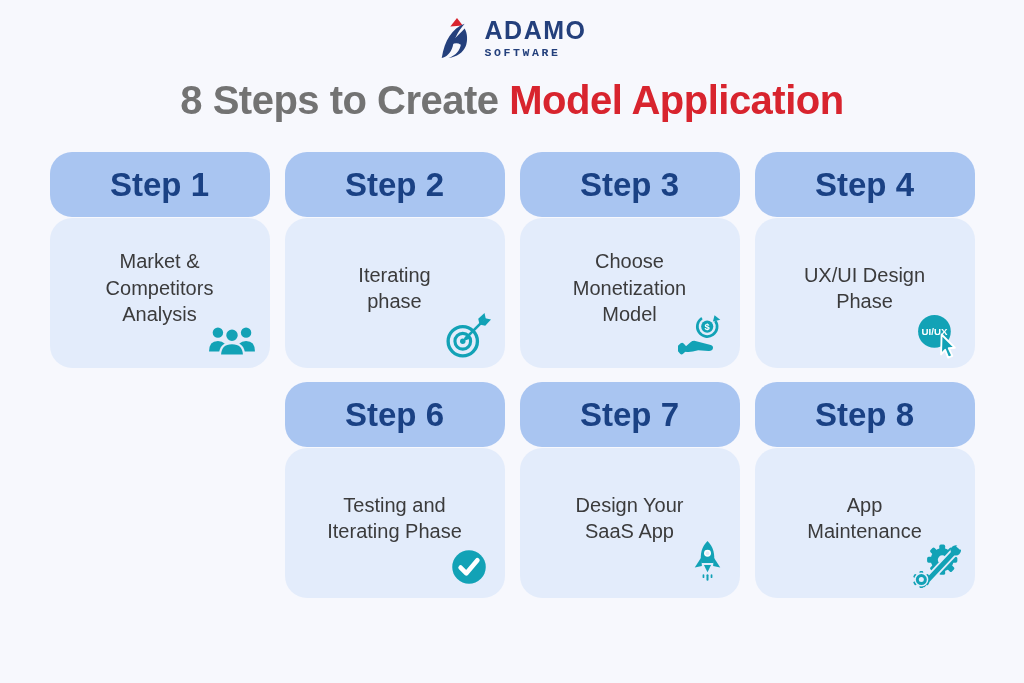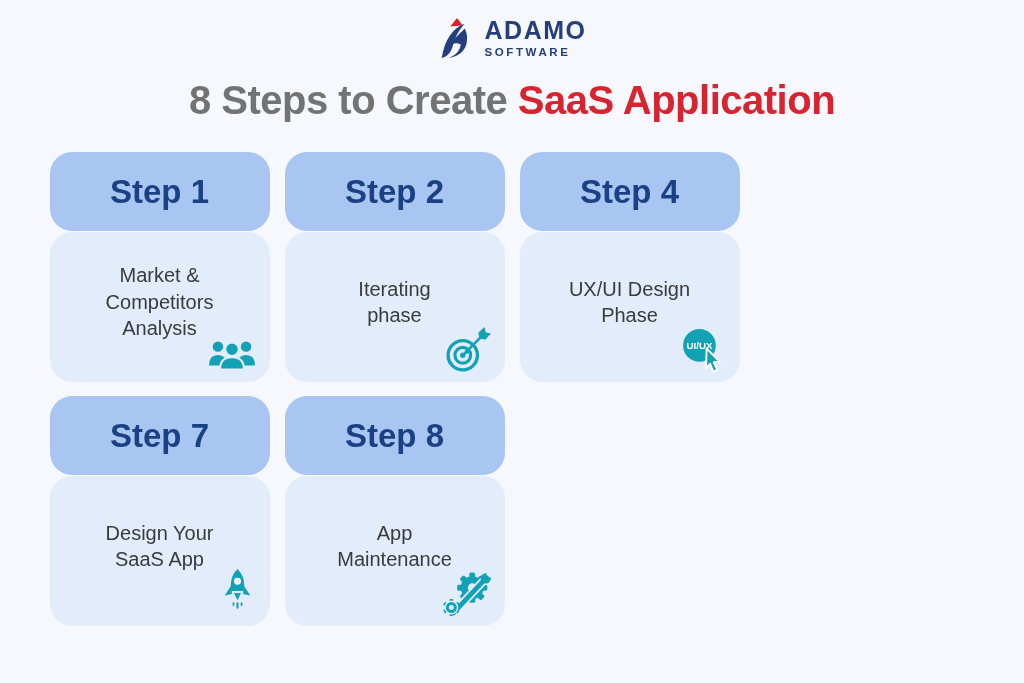--- a/index.html
+++ b/index.html
@@ -14,39 +14,39 @@
     gap:9px;padding-top:15px;height:46px;
   }
   .logo-mark{width:38px;height:42px;flex:0 0 auto;}
   .logo-text{display:flex;flex-direction:column;justify-content:center;}
   .logo-name{
     color:#24407c;font-weight:bold;font-size:25px;line-height:1;
     letter-spacing:1.5px;
   }
   .logo-sub{
     color:#24407c;font-weight:bold;font-size:11.5px;line-height:1;
-    letter-spacing:2.6px;margin-top:4px;
+    letter-spacing:2.6px;margin-top:4px;font-family:Liberation Mono, monospace;
   }
   .title{
     text-align:center;margin-top:17px;
     font-size:40px;font-weight:bold;letter-spacing:-0.5px;
     line-height:1.1;
   }
   .title-navy{color:#737373;}
   .title-red{color:#d8242e;}
   .grid{
     display:grid;
     grid-template-columns:repeat(4,220px);
     gap:14px 15px;
     justify-content:center;
     margin-top:30px;
   }
   .card{display:flex;flex-direction:column;}
   .card-header{
-    height:79px;background:#a9c5f1;border-radius:22px;
+    height:65px;background:#a9c5f1;border-radius:22px;
     display:flex;align-items:center;justify-content:center;
     color:#1a4184;font-weight:bold;font-size:33px;
     flex:0 0 auto;
   }
   .card-body{
     height:150px;background:#e3ecfb;border-radius:22px;
     margin-top:1px;position:relative;
     display:flex;align-items:center;justify-content:center;
   }
   .card-desc{
@@ -67,21 +67,21 @@
     <path d="M3 43 C6 24 14 12 27 7 C19 16 16 24 14.5 31 C12.5 38 8 42 3 43 Z" fill="#24407c"></path>
     <path d="M27 12 C30 17 30.5 25 28 31 C25.5 37 19 42 10 43 C18 40 22 35 23 29 C18 26 13 28 10 33 C12 25 20 20 27 12 Z" fill="#24407c"></path>
   </svg>
   <div class="logo-text">
     <div class="logo-name">ADAMO</div>
     <div class="logo-sub">SOFTWARE</div>
   </div>
 </div>
 
 <div class="title">
-  <span class="title-navy">8 Steps to Create </span><span class="title-red">SaaS Application</span>
+  <span class="title-navy">8 Steps to Create </span><span class="title-red">Model Application</span>
 </div>
 
 <div class="grid">
 
   <div class="card">
     <div class="card-header">Step 1</div>
     <div class="card-body">
       <div class="card-desc">Market &amp;
 Competitors
 Analysis</div>
@@ -112,39 +112,70 @@
           <circle cx="17" cy="27" r="2.6" fill="#12a2b6"></circle>
           <line x1="19" y1="25" x2="36" y2="8" stroke="#12a2b6" stroke-width="2.6"></line>
           <polygon points="17,27 24.5,24.5 21,20" fill="#12a2b6"></polygon>
           <path d="M33 11 l-1.2 -5.5 l6 -5.5 l1.2 5.5 z" fill="#12a2b6"></path>
           <path d="M33 11 l5.5 1.2 l5.5 -6 l-5.5 -1.2 z" fill="#12a2b6"></path>
         </svg>
       </span>
     </div>
   </div>
 
+  <div class="card">
+    <div class="card-header">Step 3</div>
+    <div class="card-body">
+      <div class="card-desc">Choose
+Monetization
+Model</div>
+      <span class="card-icon">
+        <svg width="48" height="46" viewBox="0 0 46 44">
+          <circle cx="28" cy="13" r="9.5" fill="none" stroke="#12a2b6" stroke-width="2.6" stroke-dasharray="45 15" transform="rotate(-35 28 13)"></circle>
+          <polygon points="35,2 40.5,6.5 33.5,8" fill="#12a2b6"></polygon>
+          <circle cx="28" cy="13" r="5.8" fill="#12a2b6"></circle>
+          <text x="28" y="16.2" font-size="9" font-weight="bold" fill="#ffffff" text-anchor="middle" font-family="Liberation Sans, sans-serif">$</text>
+          <path d="M3 36 l9 -8 q2.5 -2 5.5 -1 l13 3.5 q3.5 1 3 3.2 q-0.6 2.8 -4.2 2.6 l-10 -0.6 q-8 2.3 -12 1.3 z" fill="#12a2b6"></path>
+          <rect x="-1" y="30" width="9" height="9" rx="2" transform="rotate(-42 3 34)" fill="#12a2b6"></rect>
+        </svg>
+      </span>
+    </div>
+  </div>
 
   <div class="card">
     <div class="card-header">Step 4</div>
     <div class="card-body">
       <div class="card-desc">UX/UI Design
 Phase</div>
       <span class="card-icon">
         <svg width="47" height="47" viewBox="0 0 46 46">
           <circle cx="20" cy="19" r="16" fill="#12a2b6"></circle>
           <text x="20" y="22.5" font-size="9.5" font-weight="bold" fill="#ffffff" text-anchor="middle" font-family="Liberation Sans, sans-serif">UI/UX</text>
           <polygon points="27,22 40,35 34,35.5 37.5,43 33.5,44.6 30.5,37 26.5,41.5" fill="#12a2b6" stroke="#ffffff" stroke-width="1.8" stroke-linejoin="round"></polygon>
         </svg>
       </span>
     </div>
   </div>
 
   <div class="card">
   </div>
 
+  <div class="card">
+    <div class="card-header">Step 6</div>
+    <div class="card-body">
+      <div class="card-desc">Testing and
+Iterating Phase</div>
+      <span class="card-icon">
+        <svg width="44" height="44" viewBox="0 0 42 42">
+          <circle cx="21" cy="21" r="16" fill="#12a2b6"></circle>
+          <polyline points="13,21.5 18.5,27 29,14.5" fill="none" stroke="#ffffff" stroke-width="4.4" stroke-linecap="round" stroke-linejoin="round"></polyline>
+        </svg>
+      </span>
+    </div>
+  </div>
 
   <div class="card">
     <div class="card-header">Step 7</div>
     <div class="card-body">
       <div class="card-desc">Design Your
 SaaS App</div>
       <span class="card-icon">
         <svg width="37" height="49" viewBox="0 0 36 48">
           <g fill="#12a2b6">
             <path d="M18 1 C23.5 6.5 25.8 14 24 22.5 L12 22.5 C10.2 14 12.5 6.5 18 1 Z"></path>

